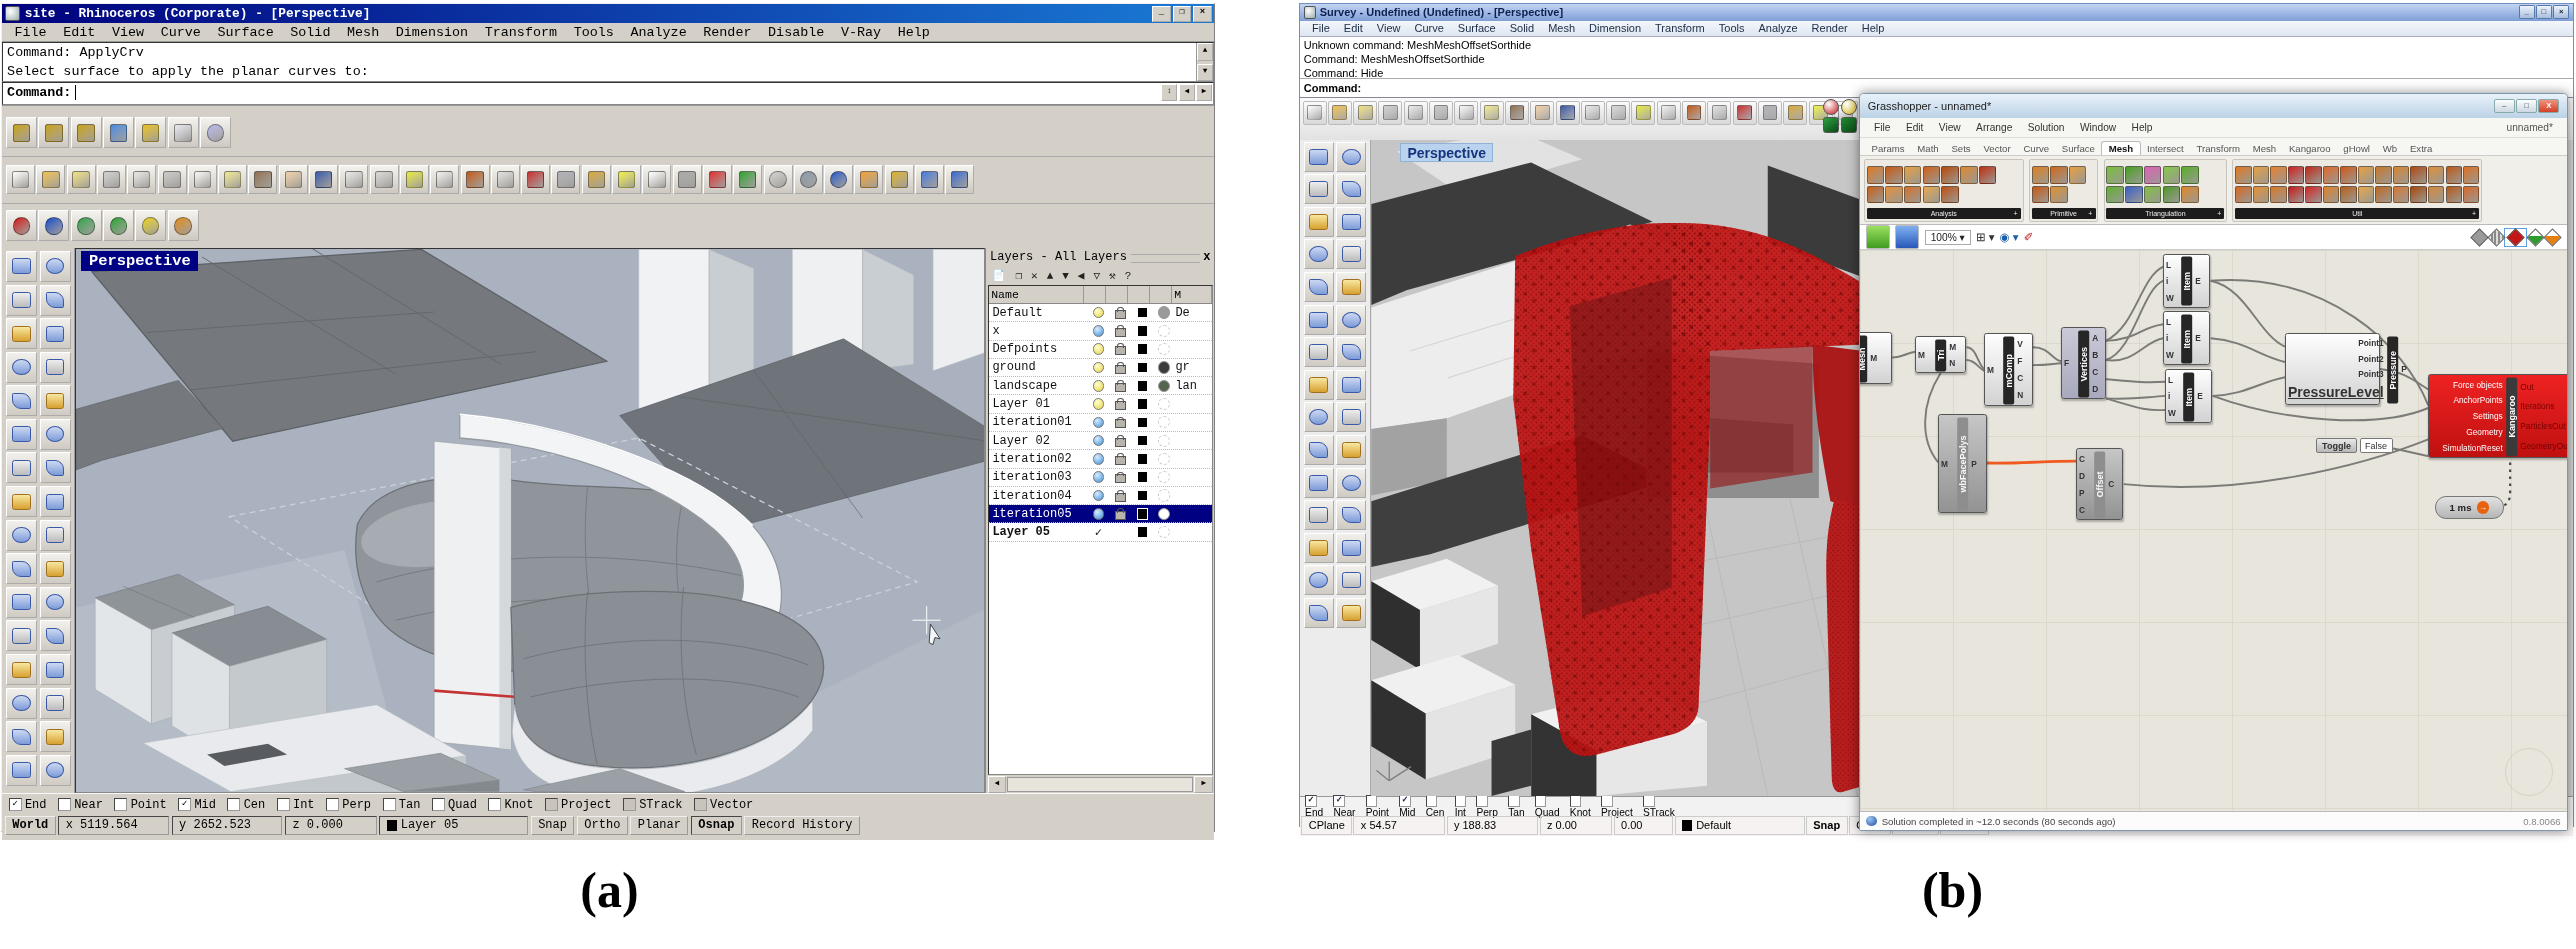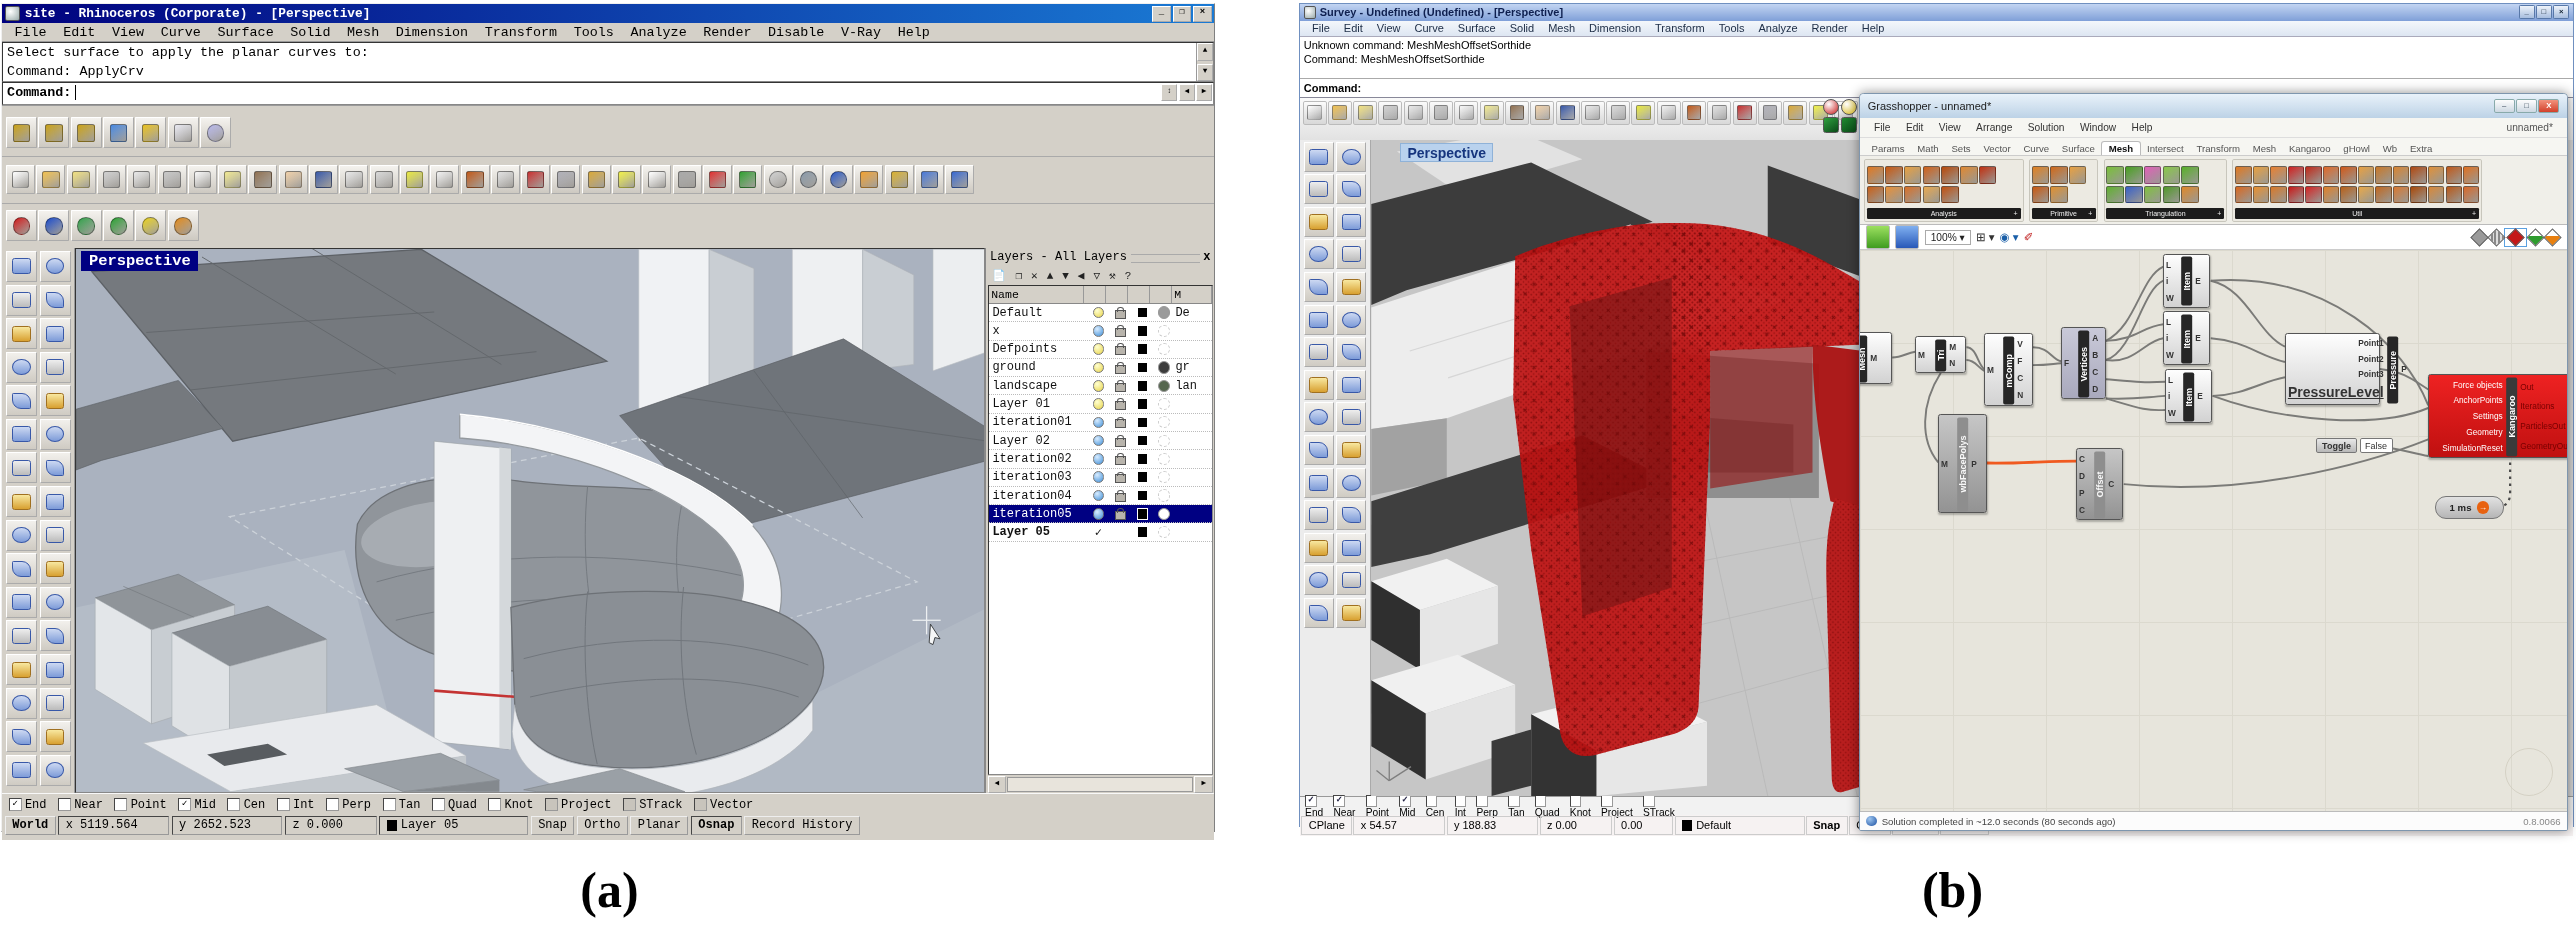--- a/index.html
+++ b/index.html
@@ -192,22 +192,22 @@
       <span>Dimension</span>
       <span>Transform</span>
       <span>Tools</span>
       <span>Analyze</span>
       <span>Render</span>
       <span>Disable</span>
       <span>V-Ray</span>
       <span>Help</span>
     </div>
   <div class="cmdhist">
+    <div>Command: ApplyCrv</div>
     <div>Select surface to apply the planar curves to:</div>
-    <div>Command: ApplyCrv</div>
     <div class="vsb">
       <div class="sbb">▲</div>
       <div class="sbb">▼</div>
     </div>
   </div>
   <div class="cmdline">
     <span>Command:</span><span class="caret"></span>
     <div class="hspin">
       <div class="sbb" style="width:14px">↕</div>
       <div class="sbb" style="width:14px">◀</div>
@@ -896,20 +896,21 @@
       <span>Dimension</span>
       <span>Transform</span>
       <span>Tools</span>
       <span>Analyze</span>
       <span>Render</span>
       <span>Help</span>
     </div>
   <div class="cmd-b">
     <div>Unknown command: MeshMeshOffsetSorthide</div>
     <div>Command: MeshMeshOffsetSorthide</div>
+    <div>Command: Hide</div>
   </div>
   <div class="cmdline-b">
     <span>Command:</span>
   </div>
   <div class="toolrow-b" id="tb-std-b">
       <div class="tile-s">
         <i style="background: linear-gradient(145deg, rgb(255, 255, 255), rgba(0, 0, 0, 0.25));"></i>
       </div>
       <div class="tile-s">
         <i style="background: linear-gradient(145deg, rgb(240, 192, 80), rgba(0, 0, 0, 0.25));"></i>

